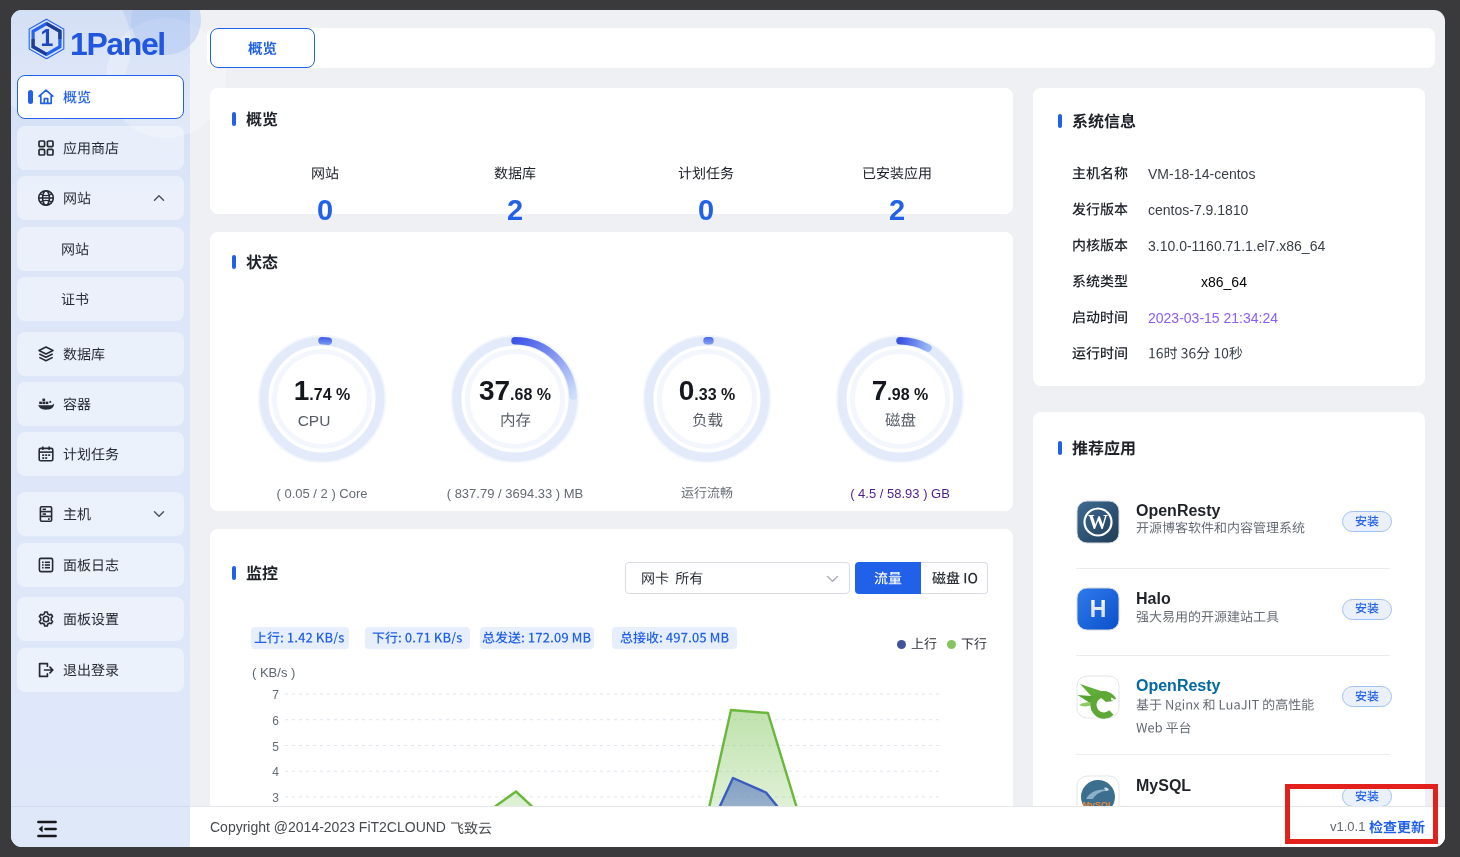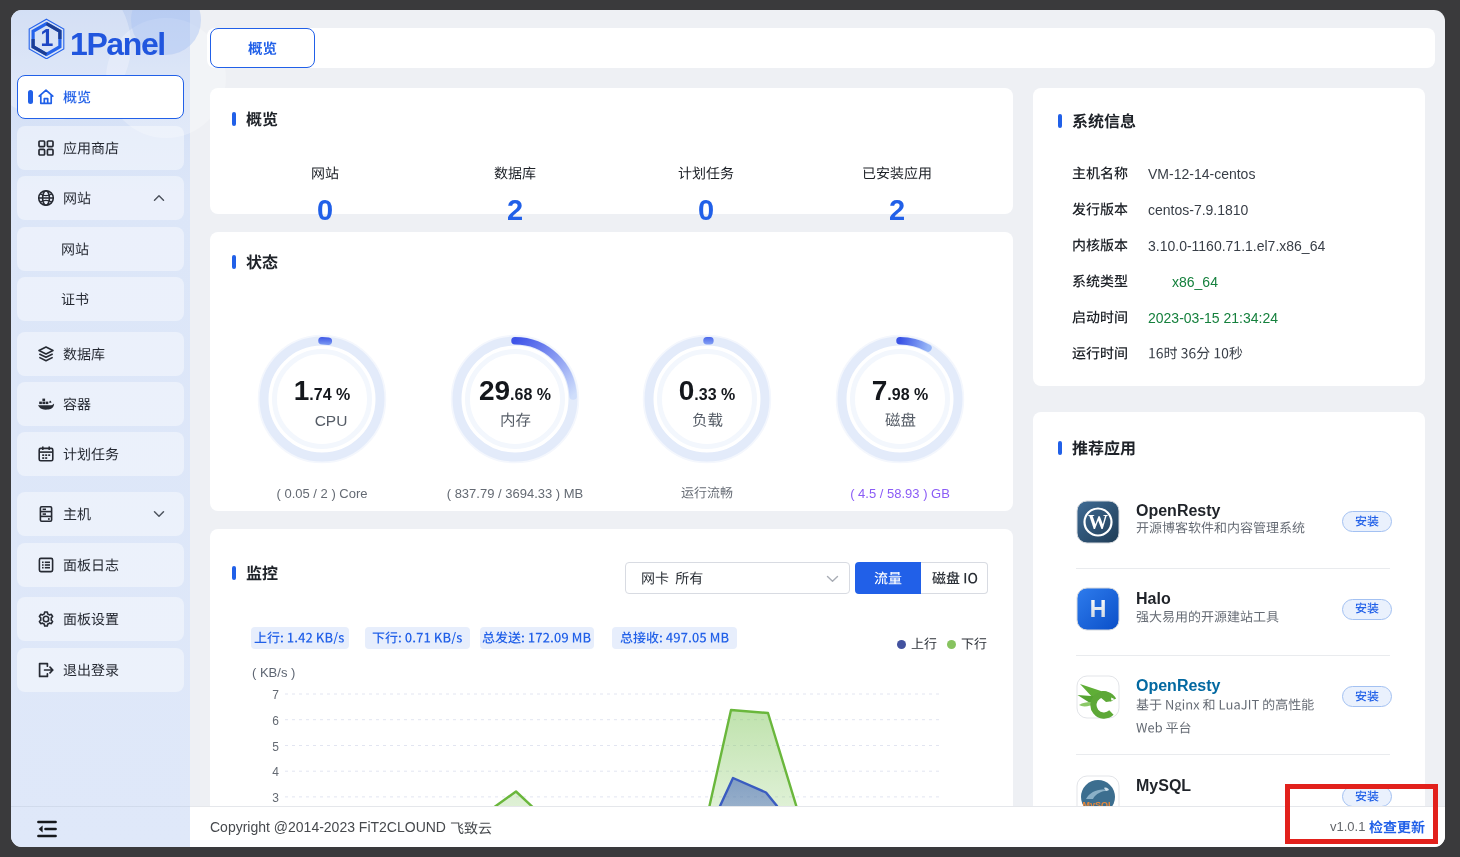--- a/index.html
+++ b/index.html
@@ -330,35 +330,35 @@
 <stop offset="0" stop-color="#3c55e6"></stop>
           <stop offset="1" stop-color="#85a4f4"></stop>
         </linearGradient>
       </defs>
 <circle cx="311" cy="389" r="63" fill="none" stroke="#f4f7fd" stroke-width="2.5"></circle>
 <circle cx="311" cy="389" r="58" fill="none" stroke="#e3ebfa" stroke-width="9"></circle>
 <circle cx="311" cy="389" r="47.5" fill="none" stroke="#f3f7fd" stroke-width="5"></circle>
 <path d="M 311.00 330.80 A 58.2 58.2 0 0 1 317.35 331.15" fill="none" stroke="url(#g0)" stroke-width="7.5" stroke-linecap="round"></path>
 </svg>
 <div style="position:absolute;left:311px;top:365px;transform:translateX(-50%);white-space:nowrap;font-family:&quot;Liberation Sans&quot;,sans-serif;color:#14171c"><span style="font:600 28px &quot;Liberation Sans&quot;,sans-serif">1</span><span style="font:600 16px &quot;Liberation Sans&quot;,sans-serif">.74 %</span></div>
-<div style="position:absolute;left:320px;transform:translateX(-50%);top:402.0px;font:400 15.5px 'Liberation Sans',sans-serif;color:#555c66;white-space:nowrap">CPU</div>
+<div style="position:absolute;left:303px;transform:translateX(-50%);top:402.0px;font:400 15.5px 'Liberation Sans',sans-serif;color:#555c66;white-space:nowrap">CPU</div>
 <div style="position:absolute;left:311.0px;transform:translateX(-50%);top:476.0px;font:400 13px 'Liberation Sans',sans-serif;color:#646a73;white-space:nowrap">( 0.05 / 2 ) Core</div>
 <svg class="ico" style="left:434px;top:319px" width="140" height="140" viewBox="434 319 140 140">
 <defs>
         <linearGradient id="g1" x1="504.0" y1="330.8" x2="562.1" y2="386.1" gradientUnits="userSpaceOnUse">
 <stop offset="0" stop-color="#3f54e8"></stop>
           <stop offset="1" stop-color="#cfdefb"></stop>
         </linearGradient>
       </defs>
 <circle cx="504" cy="389" r="63" fill="none" stroke="#f4f7fd" stroke-width="2.5"></circle>
 <circle cx="504" cy="389" r="58" fill="none" stroke="#e3ebfa" stroke-width="9"></circle>
 <circle cx="504" cy="389" r="47.5" fill="none" stroke="#f3f7fd" stroke-width="5"></circle>
 <path d="M 504.00 330.80 A 58.2 58.2 0 0 1 562.13 386.08" fill="none" stroke="url(#g1)" stroke-width="7.5" stroke-linecap="round"></path>
 </svg>
-<div style="position:absolute;left:504px;top:365px;transform:translateX(-50%);white-space:nowrap;font-family:&quot;Liberation Sans&quot;,sans-serif;color:#14171c"><span style="font:600 28px &quot;Liberation Sans&quot;,sans-serif">29</span><span style="font:600 16px &quot;Liberation Sans&quot;,sans-serif">.68 %</span></div>
+<div style="position:absolute;left:504px;top:365px;transform:translateX(-50%);white-space:nowrap;font-family:&quot;Liberation Sans&quot;,sans-serif;color:#14171c"><span style="font:600 28px &quot;Liberation Sans&quot;,sans-serif">37</span><span style="font:600 16px &quot;Liberation Sans&quot;,sans-serif">.68 %</span></div>
 <div style="position:absolute;left:488.5px;top:402.0px;line-height:0">
       <svg class="ct" width="31.0" height="15.5" viewBox="0 -880 2000 1000" style="fill:#555c66">
         <g transform="scale(1,-1)">
           <path transform="translate(0,0)" d="M99 669V-82H173V595H462C457 463 420 298 199 179C217 166 242 138 253 122C388 201 460 296 498 392C590 307 691 203 742 135L804 184C742 259 620 376 521 464C531 509 536 553 538 595H829V20C829 2 824 -4 804 -5C784 -5 716 -6 645 -3C656 -24 668 -58 671 -79C761 -79 823 -79 858 -67C892 -54 903 -30 903 19V669H539V840H463V669Z"></path>
           <path transform="translate(1000,0)" d="M613 349V266H335V196H613V10C613 -4 610 -8 592 -9C574 -10 514 -10 448 -8C458 -29 468 -58 471 -79C557 -79 613 -79 647 -68C680 -56 689 -35 689 9V196H957V266H689V324C762 370 840 432 894 492L846 529L831 525H420V456H761C718 416 663 375 613 349ZM385 840C373 797 359 753 342 709H63V637H311C246 499 153 370 31 284C43 267 61 235 69 216C112 247 152 282 188 320V-78H264V411C316 481 358 557 394 637H939V709H424C438 746 451 784 462 821Z"></path>
         </g>
       </svg>
     </div>
 <div style="position:absolute;left:504.0px;transform:translateX(-50%);top:476.0px;font:400 13px 'Liberation Sans',sans-serif;color:#646a73;white-space:nowrap">( 837.79 / 3694.33 ) MB</div>
 <svg class="ico" style="left:626px;top:319px" width="140" height="140" viewBox="626 319 140 140">
@@ -406,21 +406,21 @@
 </svg>
 <div style="position:absolute;left:889px;top:365px;transform:translateX(-50%);white-space:nowrap;font-family:&quot;Liberation Sans&quot;,sans-serif;color:#14171c"><span style="font:600 28px &quot;Liberation Sans&quot;,sans-serif">7</span><span style="font:600 16px &quot;Liberation Sans&quot;,sans-serif">.98 %</span></div>
 <div style="position:absolute;left:873.5px;top:402.0px;line-height:0">
       <svg class="ct" width="31.0" height="15.5" viewBox="0 -880 2000 1000" style="fill:#555c66">
         <g transform="scale(1,-1)">
           <path transform="translate(0,0)" d="M42 784V721H151C130 551 93 390 26 284C38 267 56 230 61 214C79 242 95 272 110 305V-35H169V47H327V484H171C190 559 205 639 216 721H341V784ZM169 422H267V108H169ZM786 841C769 787 735 712 707 660H537L593 686C578 728 544 790 510 836L451 812C481 766 514 703 529 660H358V592H957V660H777C805 707 835 766 859 817ZM353 -37C370 -28 398 -21 577 7C582 -18 586 -42 589 -63L644 -52C635 13 609 111 583 185L531 175C543 141 554 102 564 64L430 45C508 156 586 298 647 438L585 466C570 426 552 385 534 346L431 338C470 400 507 479 535 553L472 581C448 491 400 395 385 371C371 346 358 329 344 325C352 308 363 275 366 261C380 268 401 273 504 284C461 199 419 130 401 104C373 61 351 31 331 27C339 9 350 -23 353 -37ZM661 -35C677 -26 706 -18 897 11C904 -16 910 -41 913 -62L969 -48C958 17 927 116 893 191L840 178C854 144 869 105 881 67L734 47C808 159 881 304 936 445L871 472C857 431 841 388 823 348L718 339C754 401 789 480 813 556L748 584C728 495 685 399 672 375C659 349 647 332 633 328C642 311 653 277 656 263C670 270 691 275 796 286C757 202 720 134 703 109C677 66 657 35 637 30C645 12 657 -21 660 -35L661 -33Z"></path>
           <path transform="translate(1000,0)" d="M390 426C446 397 516 352 550 320L588 368C554 400 483 442 428 469ZM464 850C457 826 444 793 431 765H212V589L211 550H51V484H201C186 423 151 361 74 312C90 302 118 274 129 259C221 319 261 402 277 484H741V367C741 356 737 352 723 352C710 351 664 351 616 352C627 334 637 307 640 288C708 288 752 288 779 299C807 310 816 330 816 366V484H956V550H816V765H512L545 834ZM397 647C450 621 514 580 545 550H286L287 588V703H741V550H547L585 596C552 627 487 666 434 690ZM158 261V15H45V-52H955V15H843V261ZM228 15V200H362V15ZM431 15V200H565V15ZM635 15V200H770V15Z"></path>
         </g>
       </svg>
     </div>
-<div style="position:absolute;left:889.0px;transform:translateX(-50%);top:476.0px;font:400 13px 'Liberation Sans',sans-serif;color:#8b5cf6;white-space:nowrap">( 4.5 / 58.93 ) GB</div>
+<div style="position:absolute;left:889.0px;transform:translateX(-50%);top:476.0px;font:400 13px 'Liberation Sans',sans-serif;color:#4c1d95;white-space:nowrap">( 4.5 / 58.93 ) GB</div>
 <div class="card" style="left:199px;top:519px;width:803px;height:318px"></div>
 <div class="tbar" style="left:221px;top:556px"></div>
 <div style="position:absolute;left:235.0px;top:555.0px;line-height:0">
       <svg class="ct" width="32.0" height="16" viewBox="0 -880 2000 1000" style="fill:#1f2329">
         <g transform="scale(1,-1)">
           <path transform="translate(0,0)" d="M635 520C696 469 771 396 803 349L902 418C865 466 787 535 727 582ZM304 848V360H423V848ZM106 815V388H223V815ZM594 848C563 706 505 570 426 486C453 469 503 434 524 414C567 465 605 532 638 607H950V716H680C692 752 702 788 711 825ZM146 317V41H44V-66H959V41H864V317ZM258 41V217H347V41ZM456 41V217H546V41ZM656 41V217H747V41Z"></path>
           <path transform="translate(1000,0)" d="M673 525C736 474 824 400 867 356L941 436C895 478 804 548 743 595ZM140 851V672H39V562H140V353L26 318L49 202L140 234V53C140 40 136 36 124 36C112 35 77 35 41 36C55 5 69 -45 72 -74C136 -74 180 -70 210 -52C241 -33 250 -3 250 52V273L350 310L331 416L250 389V562H335V672H250V851ZM540 591C496 535 425 478 359 441C379 420 410 375 423 352H403V247H589V48H326V-57H972V48H710V247H899V352H434C507 400 589 479 641 552ZM564 828C576 800 590 766 600 736H359V552H468V634H844V555H957V736H729C717 770 697 818 679 854Z"></path>
         </g>
       </svg>
     </div>
@@ -590,21 +590,21 @@
 <div style="position:absolute;left:1061.0px;top:156.0px;line-height:0">
       <svg class="ct" width="56.0" height="14" viewBox="0 -880 4000 1000" style="fill:#1f2329">
         <g transform="scale(1,-1)">
           <path transform="translate(0,0)" d="M361 789C416 749 482 693 523 649H99V556H448V356H148V265H448V41H54V-51H950V41H552V265H855V356H552V556H899V649H578L628 685C587 733 503 799 439 843Z"></path>
           <path transform="translate(1000,0)" d="M493 787V465C493 312 481 114 346 -23C368 -35 404 -66 419 -83C564 63 585 296 585 464V697H746V73C746 -14 753 -34 771 -51C786 -67 812 -74 834 -74C847 -74 871 -74 886 -74C908 -74 928 -69 944 -58C959 -47 968 -29 974 0C978 27 982 100 983 155C960 163 932 178 913 195C913 130 911 80 909 57C908 35 905 26 901 20C897 15 890 13 883 13C876 13 866 13 860 13C854 13 849 15 845 19C841 24 840 41 840 71V787ZM207 844V633H49V543H195C160 412 93 265 24 184C40 161 62 122 72 96C122 160 170 259 207 364V-83H298V360C333 312 373 255 391 222L447 299C425 325 333 432 298 467V543H438V633H298V844Z"></path>
           <path transform="translate(2000,0)" d="M251 518C296 485 350 441 392 403C281 346 159 305 39 281C56 260 78 219 88 194C141 206 194 222 246 240V-83H340V-35H756V-84H853V349H488C642 438 773 558 850 711L785 750L769 745H442C464 772 484 799 503 826L396 848C336 753 223 647 60 572C81 555 111 520 125 497C217 545 294 600 359 659H708C652 579 572 510 480 452C435 492 374 538 325 572ZM756 51H340V263H756Z"></path>
           <path transform="translate(3000,0)" d="M498 449C477 326 440 203 384 124C406 113 444 90 461 76C516 163 560 297 586 433ZM779 434C820 325 860 179 873 85L961 112C946 208 905 348 861 459ZM526 842C503 719 461 598 404 514V559H282V721C330 733 376 747 415 762L360 837C285 804 161 774 54 756C64 736 76 704 80 684C117 689 157 695 196 703V559H49V471H184C147 364 86 243 27 175C41 154 62 117 71 92C115 149 160 235 196 326V-85H282V347C311 304 344 254 358 225L412 301C393 324 310 413 282 440V471H404V485C426 473 454 455 468 443C503 493 534 557 561 628H643V25C643 12 638 8 625 8C612 7 568 7 524 9C537 -15 551 -55 556 -81C620 -81 665 -78 696 -64C726 -49 736 -24 736 25V628H848C833 594 817 556 801 524L883 504C910 565 940 637 964 703L904 720L891 716H590C600 751 609 787 616 824Z"></path>
         </g>
       </svg>
     </div>
-<div style="position:absolute;left:1137.0px;top:156.0px;font:400 14px 'Liberation Sans',sans-serif;color:#383e47;white-space:nowrap">VM-12-14-centos</div>
+<div style="position:absolute;left:1137.0px;top:156.0px;font:400 14px 'Liberation Sans',sans-serif;color:#383e47;white-space:nowrap">VM-18-14-centos</div>
 <div style="position:absolute;left:1061.0px;top:192.0px;line-height:0">
       <svg class="ct" width="56.0" height="14" viewBox="0 -880 4000 1000" style="fill:#1f2329">
         <g transform="scale(1,-1)">
           <path transform="translate(0,0)" d="M671 791C712 745 767 681 793 644L870 694C842 731 785 792 744 835ZM140 514C149 526 187 533 246 533H382C317 331 207 173 25 69C48 52 82 15 95 -6C221 68 315 163 384 279C421 215 465 159 516 110C434 57 339 19 239 -4C257 -24 279 -61 289 -86C399 -56 503 -13 592 48C680 -15 785 -59 911 -86C924 -60 950 -21 971 -1C854 20 753 57 669 108C754 185 821 284 862 411L796 441L778 437H460C472 468 482 500 492 533H937V623H516C531 689 543 758 553 832L448 849C438 769 425 694 408 623H244C271 676 299 740 317 802L216 819C198 741 160 662 148 641C135 619 123 605 109 600C119 578 134 533 140 514ZM590 165C529 216 480 276 443 345H729C695 275 647 215 590 165Z"></path>
           <path transform="translate(1000,0)" d="M440 785V695H930V785ZM261 845C211 773 115 683 31 628C48 610 73 572 85 551C178 617 283 716 352 807ZM397 509V419H716V32C716 17 709 12 690 12C672 11 605 11 540 13C554 -14 566 -54 570 -81C664 -81 724 -80 762 -66C800 -51 812 -24 812 31V419H958V509ZM301 629C233 515 123 399 21 326C40 307 73 265 86 245C119 271 152 302 186 336V-86H281V442C322 491 359 544 390 595Z"></path>
           <path transform="translate(2000,0)" d="M98 821V428C98 280 90 95 27 -30C48 -42 80 -70 95 -88C152 11 174 143 181 274H299V-82H386V358H184L185 429V489H442V573H362V846H276V573H185V821ZM839 473C820 373 789 285 747 212C704 288 673 377 651 473ZM480 780V438C480 292 471 94 396 -38C419 -50 454 -76 471 -91C559 54 571 268 571 438V473H577C603 345 641 229 695 133C645 69 585 21 519 -10C538 -28 563 -64 575 -87C640 -52 698 -6 748 52C791 -5 842 -52 903 -87C917 -63 946 -28 967 -11C902 21 848 69 802 127C870 234 917 373 939 548L882 562L867 559H571V704C704 714 847 731 955 756L899 837C794 811 627 790 480 780Z"></path>
           <path transform="translate(3000,0)" d="M449 544V191H230C314 288 386 411 437 544ZM549 544H559C609 412 680 288 765 191H549ZM449 844V641H62V544H340C272 382 158 228 31 147C54 129 85 94 101 71C145 103 187 142 226 187V95H449V-84H549V95H772V183C810 141 850 104 893 74C910 100 944 137 968 157C838 235 723 385 655 544H940V641H549V844Z"></path>
         </g>
       </svg>
     </div>
@@ -623,32 +623,32 @@
 <div style="position:absolute;left:1061.0px;top:264.0px;line-height:0">
       <svg class="ct" width="56.0" height="14" viewBox="0 -880 4000 1000" style="fill:#1f2329">
         <g transform="scale(1,-1)">
           <path transform="translate(0,0)" d="M267 220C217 152 134 81 56 35C80 21 120 -10 139 -28C214 25 303 107 362 187ZM629 176C710 115 810 27 858 -29L940 28C888 84 785 168 705 225ZM654 443C677 421 701 396 724 371L345 346C486 416 630 502 764 606L694 668C647 628 595 590 543 554L317 543C384 590 450 648 510 708C640 721 764 739 863 763L795 842C631 801 345 775 100 764C110 742 122 705 124 681C205 684 292 689 378 696C318 637 254 587 230 571C200 550 177 535 156 532C165 509 178 468 182 450C204 458 236 463 419 474C342 427 277 392 244 377C182 346 139 328 104 323C114 298 128 255 132 237C162 249 204 255 459 275V31C459 19 455 16 439 15C422 14 364 14 308 17C322 -9 338 -49 343 -76C417 -76 470 -76 507 -61C545 -46 555 -20 555 28V282L786 300C814 267 837 236 853 210L927 255C887 318 803 411 726 480Z"></path>
           <path transform="translate(1000,0)" d="M691 349V47C691 -38 709 -66 788 -66C803 -66 852 -66 868 -66C936 -66 958 -25 965 121C941 127 903 143 884 159C881 35 878 15 858 15C848 15 813 15 805 15C786 15 784 19 784 48V349ZM502 347C496 162 477 55 318 -7C339 -25 365 -61 377 -85C558 -7 588 129 596 347ZM38 60 60 -34C154 -1 273 41 386 82L369 163C247 123 121 82 38 60ZM588 825C606 787 626 738 636 705H403V620H573C529 560 469 482 448 463C428 443 401 435 380 431C390 410 406 363 410 339C440 352 485 358 839 393C855 366 868 341 877 321L957 364C928 424 863 518 810 588L737 551C756 525 775 496 794 467L554 446C595 498 644 564 684 620H951V705H667L733 724C722 756 698 809 677 847ZM60 419C76 426 99 432 200 446C162 391 129 349 113 331C82 294 59 271 36 266C47 241 62 196 67 177C90 191 127 203 372 258C369 278 368 315 371 341L204 307C274 391 342 490 399 589L316 640C298 603 277 567 256 532L155 522C215 605 272 708 315 806L218 850C179 733 109 607 86 575C65 541 46 519 26 515C39 488 55 439 60 419Z"></path>
           <path transform="translate(2000,0)" d="M736 828C713 785 672 724 639 684L717 657C752 692 797 746 837 799ZM173 788C212 749 254 692 272 653H68V566H378C296 491 171 430 46 402C67 383 94 347 107 324C236 361 363 434 451 526V377H546V505C669 447 812 373 889 326L935 403C859 446 722 512 604 566H935V653H546V844H451V653H286L361 688C342 728 295 785 254 825ZM451 356C447 321 442 289 435 259H62V171H400C350 90 250 35 39 4C58 -18 81 -59 88 -84C332 -42 444 35 499 148C581 17 712 -54 909 -83C921 -56 947 -16 968 5C790 23 662 76 588 171H941V259H536C542 289 547 322 551 356Z"></path>
           <path transform="translate(3000,0)" d="M625 787V450H712V787ZM810 836V398C810 384 806 381 790 380C775 379 726 379 674 381C687 357 699 321 704 296C774 296 824 298 857 311C891 326 900 348 900 396V836ZM378 722V599H271V722ZM150 230V144H454V37H47V-50H952V37H551V144H849V230H551V328H466V515H571V599H466V722H550V806H96V722H184V599H62V515H176C163 455 130 396 48 350C65 336 98 302 110 284C211 343 251 430 265 515H378V310H454V230Z"></path>
         </g>
       </svg>
     </div>
-<div style="position:absolute;left:1161px;top:264.0px;font:400 14px 'Liberation Sans',sans-serif;color:#15803d;white-space:nowrap">x86_64</div>
+<div style="position:absolute;left:1190px;top:264.0px;font:400 14px 'Liberation Sans',sans-serif;color:#000000;white-space:nowrap">x86_64</div>
 <div style="position:absolute;left:1061.0px;top:300.0px;line-height:0">
       <svg class="ct" width="56.0" height="14" viewBox="0 -880 4000 1000" style="fill:#1f2329">
         <g transform="scale(1,-1)">
           <path transform="translate(0,0)" d="M281 316V-78H374V-21H801V-77H898V316ZM374 65V229H801V65ZM428 821C447 786 468 740 481 704H150V455C150 312 140 116 32 -22C54 -34 94 -68 110 -87C217 48 243 252 246 408H878V704H565L585 710C571 747 545 803 520 846ZM247 616H782V496H247Z"></path>
           <path transform="translate(1000,0)" d="M86 764V680H475V764ZM637 827C637 756 637 687 635 619H506V528H632C620 305 582 110 452 -13C476 -27 508 -60 523 -83C668 57 711 278 724 528H854C843 190 831 63 807 34C797 21 786 18 769 18C748 18 700 18 647 23C663 -3 674 -42 676 -69C728 -72 781 -73 813 -69C846 -64 868 -54 890 -24C924 21 935 165 948 574C948 587 948 619 948 619H728C730 687 731 757 731 827ZM90 33C116 49 155 61 420 125L436 66L518 94C501 162 457 279 419 366L343 345C360 302 379 252 395 204L186 158C223 243 257 345 281 442H493V529H51V442H184C160 330 121 219 107 188C91 150 77 125 60 119C70 96 85 52 90 33Z"></path>
           <path transform="translate(2000,0)" d="M467 442C518 366 585 263 616 203L699 252C666 311 597 410 545 483ZM313 395V186H164V395ZM313 478H164V678H313ZM75 763V21H164V101H402V763ZM757 838V651H443V557H757V50C757 29 749 23 728 22C706 22 632 22 557 24C571 -3 586 -45 591 -72C691 -72 758 -70 798 -55C838 -40 853 -13 853 49V557H966V651H853V838Z"></path>
           <path transform="translate(3000,0)" d="M82 612V-84H180V612ZM97 789C143 743 195 678 216 636L296 688C272 731 217 791 171 834ZM390 289H610V171H390ZM390 483H610V367H390ZM305 560V94H698V560ZM346 791V702H826V24C826 11 823 7 809 6C797 6 758 5 720 7C732 -16 744 -55 749 -79C811 -79 856 -78 886 -63C915 -47 924 -24 924 24V791Z"></path>
         </g>
       </svg>
     </div>
-<div style="position:absolute;left:1137.0px;top:300.0px;font:400 14px 'Liberation Sans',sans-serif;color:#15803d;white-space:nowrap">2023-03-15 21:34:24</div>
+<div style="position:absolute;left:1137.0px;top:300.0px;font:400 14px 'Liberation Sans',sans-serif;color:#8b5cf6;white-space:nowrap">2023-03-15 21:34:24</div>
 <div style="position:absolute;left:1061.0px;top:336.0px;line-height:0">
       <svg class="ct" width="56.0" height="14" viewBox="0 -880 4000 1000" style="fill:#1f2329">
         <g transform="scale(1,-1)">
           <path transform="translate(0,0)" d="M380 787V698H888V787ZM62 738C119 696 199 636 238 600L303 669C262 704 181 759 125 798ZM378 116C411 130 458 135 818 169C832 140 845 115 855 93L940 137C901 213 822 341 763 437L684 401C712 355 744 302 773 250L481 228C530 299 580 388 619 473H957V561H313V473H504C468 380 417 291 400 266C380 236 363 215 344 211C356 185 372 136 378 116ZM262 498H38V410H170V107C126 87 78 47 32 -1L97 -91C143 -28 192 33 225 33C247 33 281 1 322 -23C392 -64 474 -76 599 -76C707 -76 873 -71 944 -66C946 -38 961 11 973 38C869 25 710 16 602 16C491 16 404 22 338 64C304 84 282 102 262 112Z"></path>
           <path transform="translate(1000,0)" d="M440 785V695H930V785ZM261 845C211 773 115 683 31 628C48 610 73 572 85 551C178 617 283 716 352 807ZM397 509V419H716V32C716 17 709 12 690 12C672 11 605 11 540 13C554 -14 566 -54 570 -81C664 -81 724 -80 762 -66C800 -51 812 -24 812 31V419H958V509ZM301 629C233 515 123 399 21 326C40 307 73 265 86 245C119 271 152 302 186 336V-86H281V442C322 491 359 544 390 595Z"></path>
           <path transform="translate(2000,0)" d="M467 442C518 366 585 263 616 203L699 252C666 311 597 410 545 483ZM313 395V186H164V395ZM313 478H164V678H313ZM75 763V21H164V101H402V763ZM757 838V651H443V557H757V50C757 29 749 23 728 22C706 22 632 22 557 24C571 -3 586 -45 591 -72C691 -72 758 -70 798 -55C838 -40 853 -13 853 49V557H966V651H853V838Z"></path>
           <path transform="translate(3000,0)" d="M82 612V-84H180V612ZM97 789C143 743 195 678 216 636L296 688C272 731 217 791 171 834ZM390 289H610V171H390ZM390 483H610V367H390ZM305 560V94H698V560ZM346 791V702H826V24C826 11 823 7 809 6C797 6 758 5 720 7C732 -16 744 -55 749 -79C811 -79 856 -78 886 -63C915 -47 924 -24 924 24V791Z"></path>
         </g>
       </svg>
     </div>

